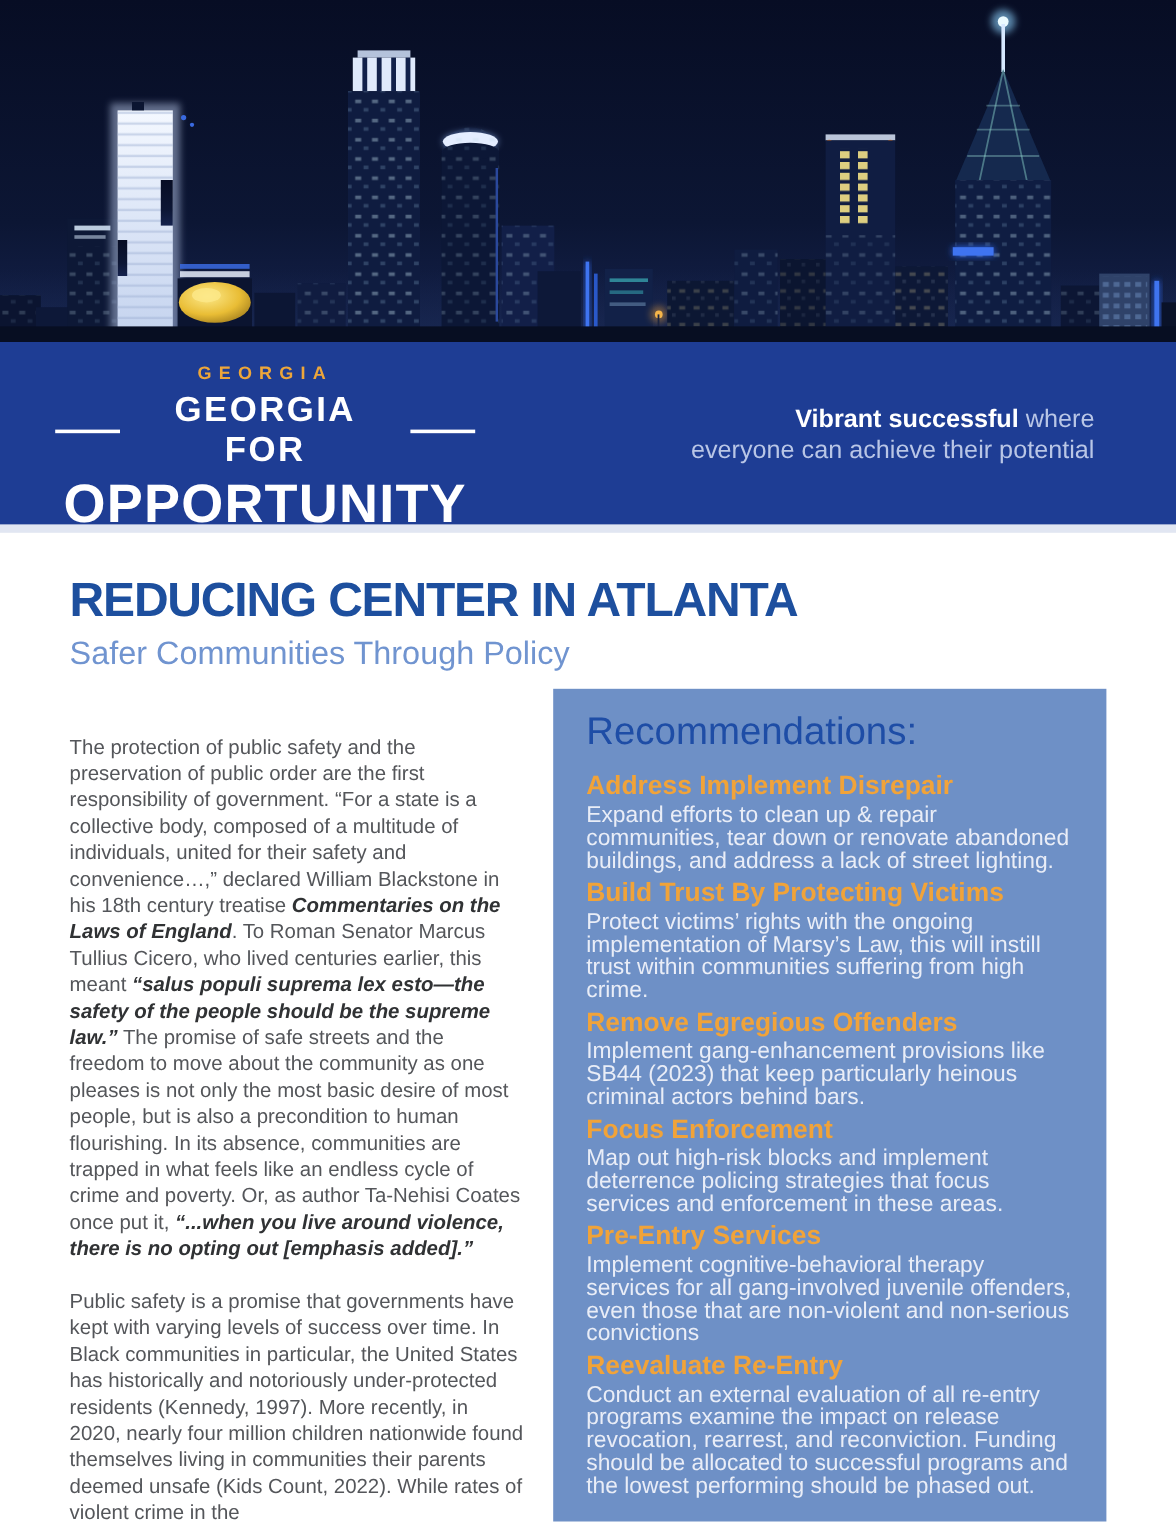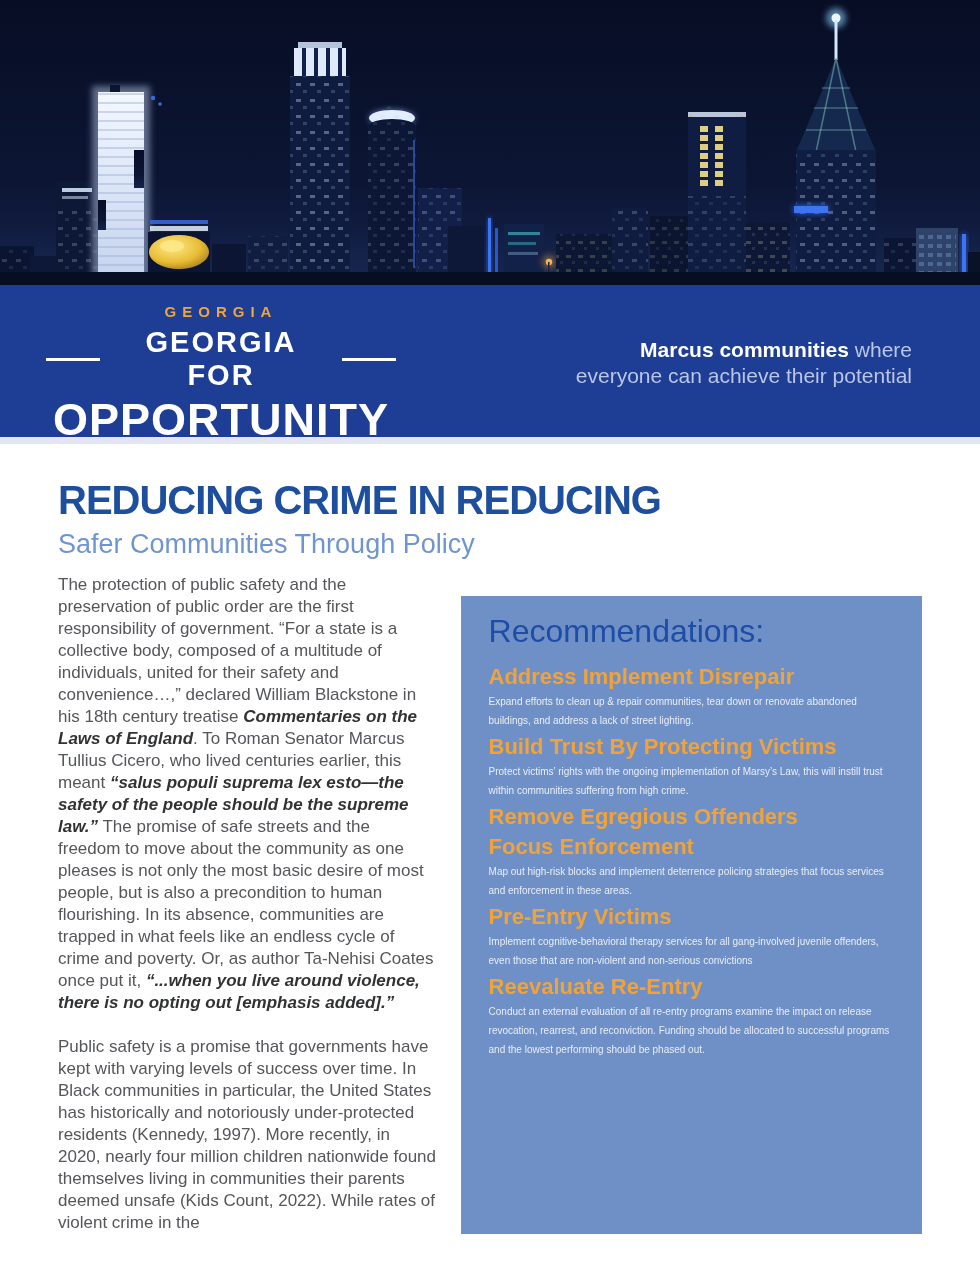--- a/index.html
+++ b/index.html
@@ -45,21 +45,21 @@
   .bi { font-weight:bold; font-style:italic; color:#303234; }
 
   
   .recs {
     width:463px; min-height:638px; background:var(--box-bg,#6e90c6);
     padding:17px 28px 24px 28px;
   }
   .recs-heading { color:var(--box-heading,#1e4da6); font-size:32px; font-weight:normal; margin-bottom:14px; }
   .rec-item + .rec-item { margin-top:4px; }
   .rec-title { color:var(--accent,#f1a339); font-size:22px; font-weight:bold; line-height:26px; }
-  .rec-body { color:#e9edf7; font-size:10px; line-height:19px; margin-top:2px; }
+  .rec-body { color:#e9edf7; font-size:19px; line-height:19px; margin-top:2px; }
 </style>
 </head>
 <body>
 
 <div class="page">
 
   <svg class="hero" viewBox="0 0 980 285" preserveAspectRatio="none" role="img" aria-label="Atlanta skyline at night">
     <defs>
       <linearGradient id="sky" x1="0" y1="0" x2="0" y2="1">
         <stop offset="0" stop-color="#070d24"></stop>
@@ -222,29 +222,29 @@
       <div class="logo-region">GEORGIA</div>
       <div class="logo-center">
         <span class="rule"></span>
         <span>GEORGIA FOR</span>
         <span class="rule"></span>
       </div>
       <div class="logo-opp">OPPORTUNITY</div>
     </div>
     <div class="tagline">
       <div>
-        <strong>Marcus communities</strong><span> where</span>
+        <strong>Vibrant successful</strong><span> where</span>
       </div>
       <div>everyone can achieve their potential</div>
     </div>
   </header>
   <div class="banner-shadow"></div>
 
   <main>
-    <h1 class="title">REDUCING CRIME IN REDUCING</h1>
+    <h1 class="title">REDUCING CENTER IN ATLANTA</h1>
     <h2 class="subtitle">Safer Communities Through Policy</h2>
 
     <div class="columns">
       <div class="bodycol">
         <p id="para1"><span>The protection of public safety and the preservation of public order are the first responsibility of government. “For a state is a collective body, composed of a multitude of individuals, united for their safety and convenience…,” declared William Blackstone in his 18th century treatise </span><span class="bi">Commentaries on the Laws of England</span><span>. To Roman Senator Marcus Tullius Cicero, who lived centuries earlier, this meant </span><span class="bi">“salus populi suprema lex esto—the safety of the people should be the supreme law.”</span><span> The promise of safe streets and the freedom to move about the community as one pleases is not only the most basic desire of most people, but is also a precondition to human flourishing. In its absence, communities are trapped in what feels like an endless cycle of crime and poverty. Or, as author Ta-Nehisi Coates once put it, </span><span class="bi">“...when you live around violence, there is no opting out [emphasis added].”</span></p>
         <p>Public safety is a promise that governments have kept with varying levels of success over time. In Black communities in particular, the United States has historically and notoriously under-protected residents (Kennedy, 1997). More recently, in 2020, nearly four million children nationwide found themselves living in communities their parents deemed unsafe (Kids Count, 2022). While rates of violent crime in the</p>
       </div>
 
       <aside class="recs">
         <h2 class="recs-heading">Recommendations:</h2>
@@ -252,27 +252,28 @@
             <section class="rec-item">
               <h3 class="rec-title">Address Implement Disrepair</h3>
               <p class="rec-body">Expand efforts to clean up &amp; repair communities, tear down or renovate abandoned buildings, and address a lack of street lighting.</p>
             </section>
             <section class="rec-item">
               <h3 class="rec-title">Build Trust By Protecting Victims</h3>
               <p class="rec-body">Protect victims’ rights with the ongoing implementation of Marsy’s Law, this will instill trust within communities suffering from high crime.</p>
             </section>
             <section class="rec-item">
               <h3 class="rec-title">Remove Egregious Offenders</h3>
+              <p class="rec-body">Implement gang-enhancement provisions like SB44 (2023) that keep particularly heinous criminal actors behind bars.</p>
             </section>
             <section class="rec-item">
               <h3 class="rec-title">Focus Enforcement</h3>
               <p class="rec-body">Map out high-risk blocks and implement deterrence policing strategies that focus services and enforcement in these areas.</p>
             </section>
             <section class="rec-item">
-              <h3 class="rec-title">Pre-Entry Victims</h3>
+              <h3 class="rec-title">Pre-Entry Services</h3>
               <p class="rec-body">Implement cognitive-behavioral therapy services for all gang-involved juvenile offenders, even those that are non-violent and non-serious convictions</p>
             </section>
             <section class="rec-item">
               <h3 class="rec-title">Reevaluate Re-Entry</h3>
               <p class="rec-body">Conduct an external evaluation of all re-entry programs examine the impact on release revocation, rearrest, and reconviction. Funding should be allocated to successful programs and the lowest performing should be phased out.</p>
             </section>
           </div>
       </aside>
     </div>
   </main>

